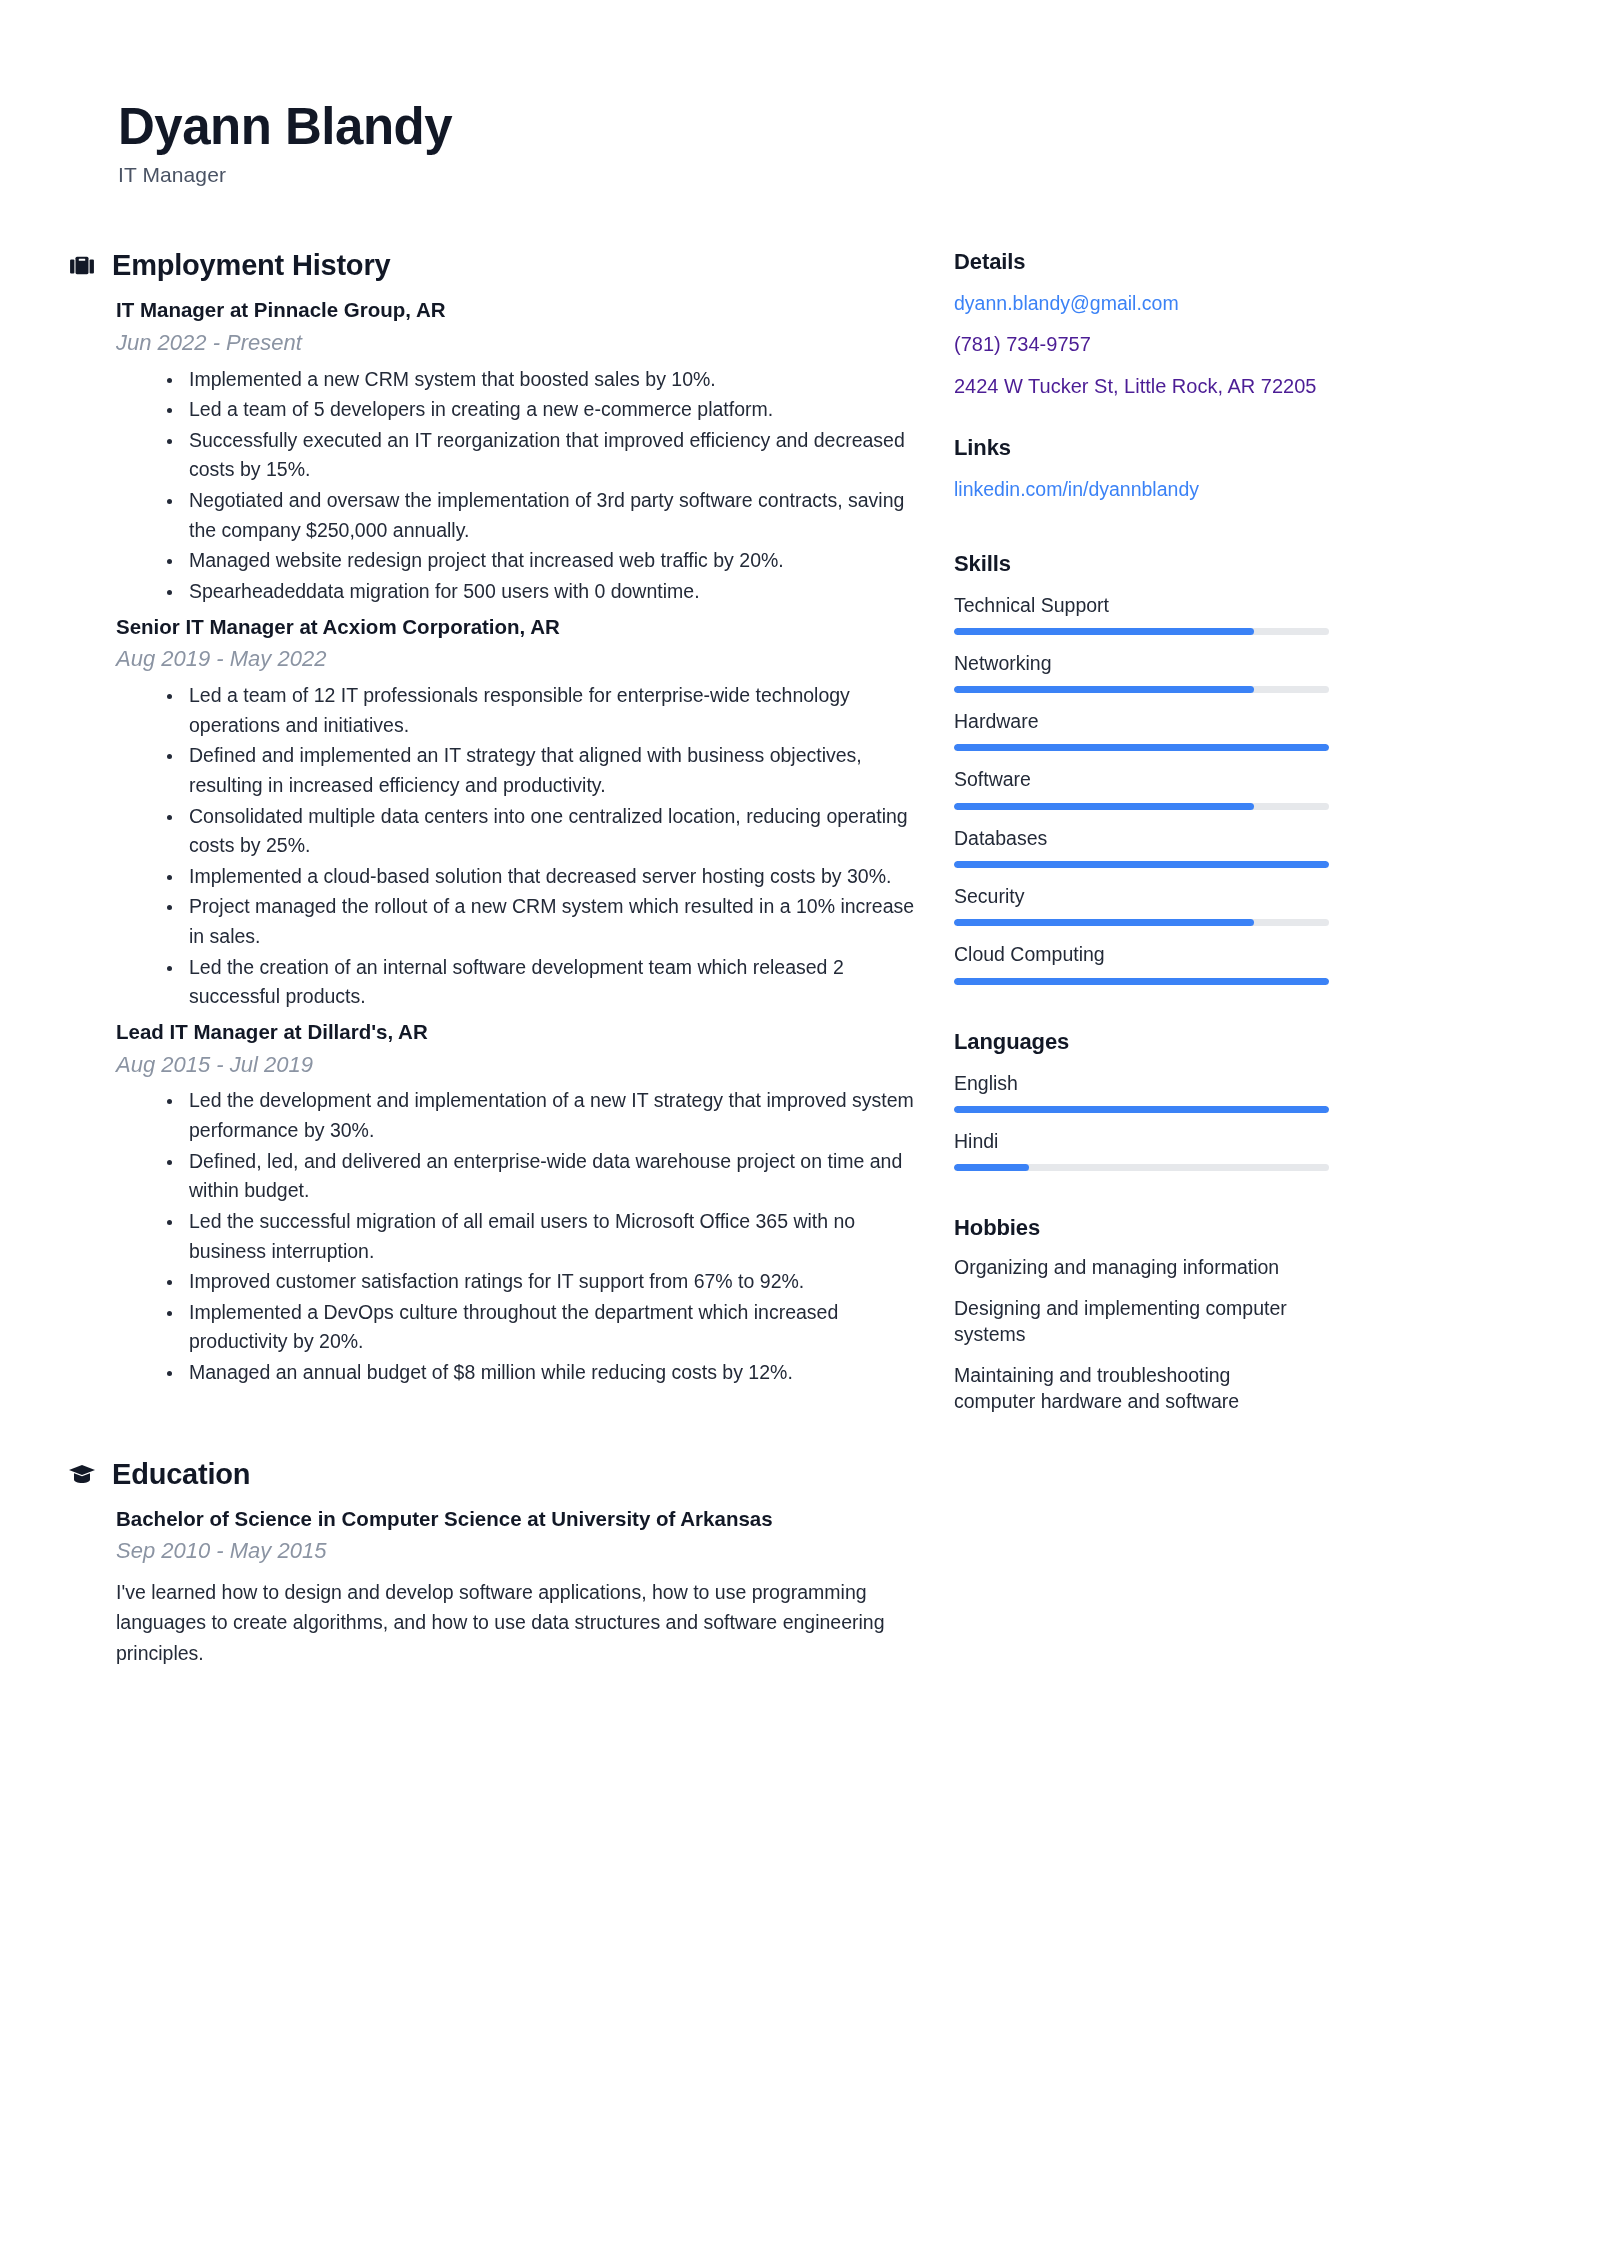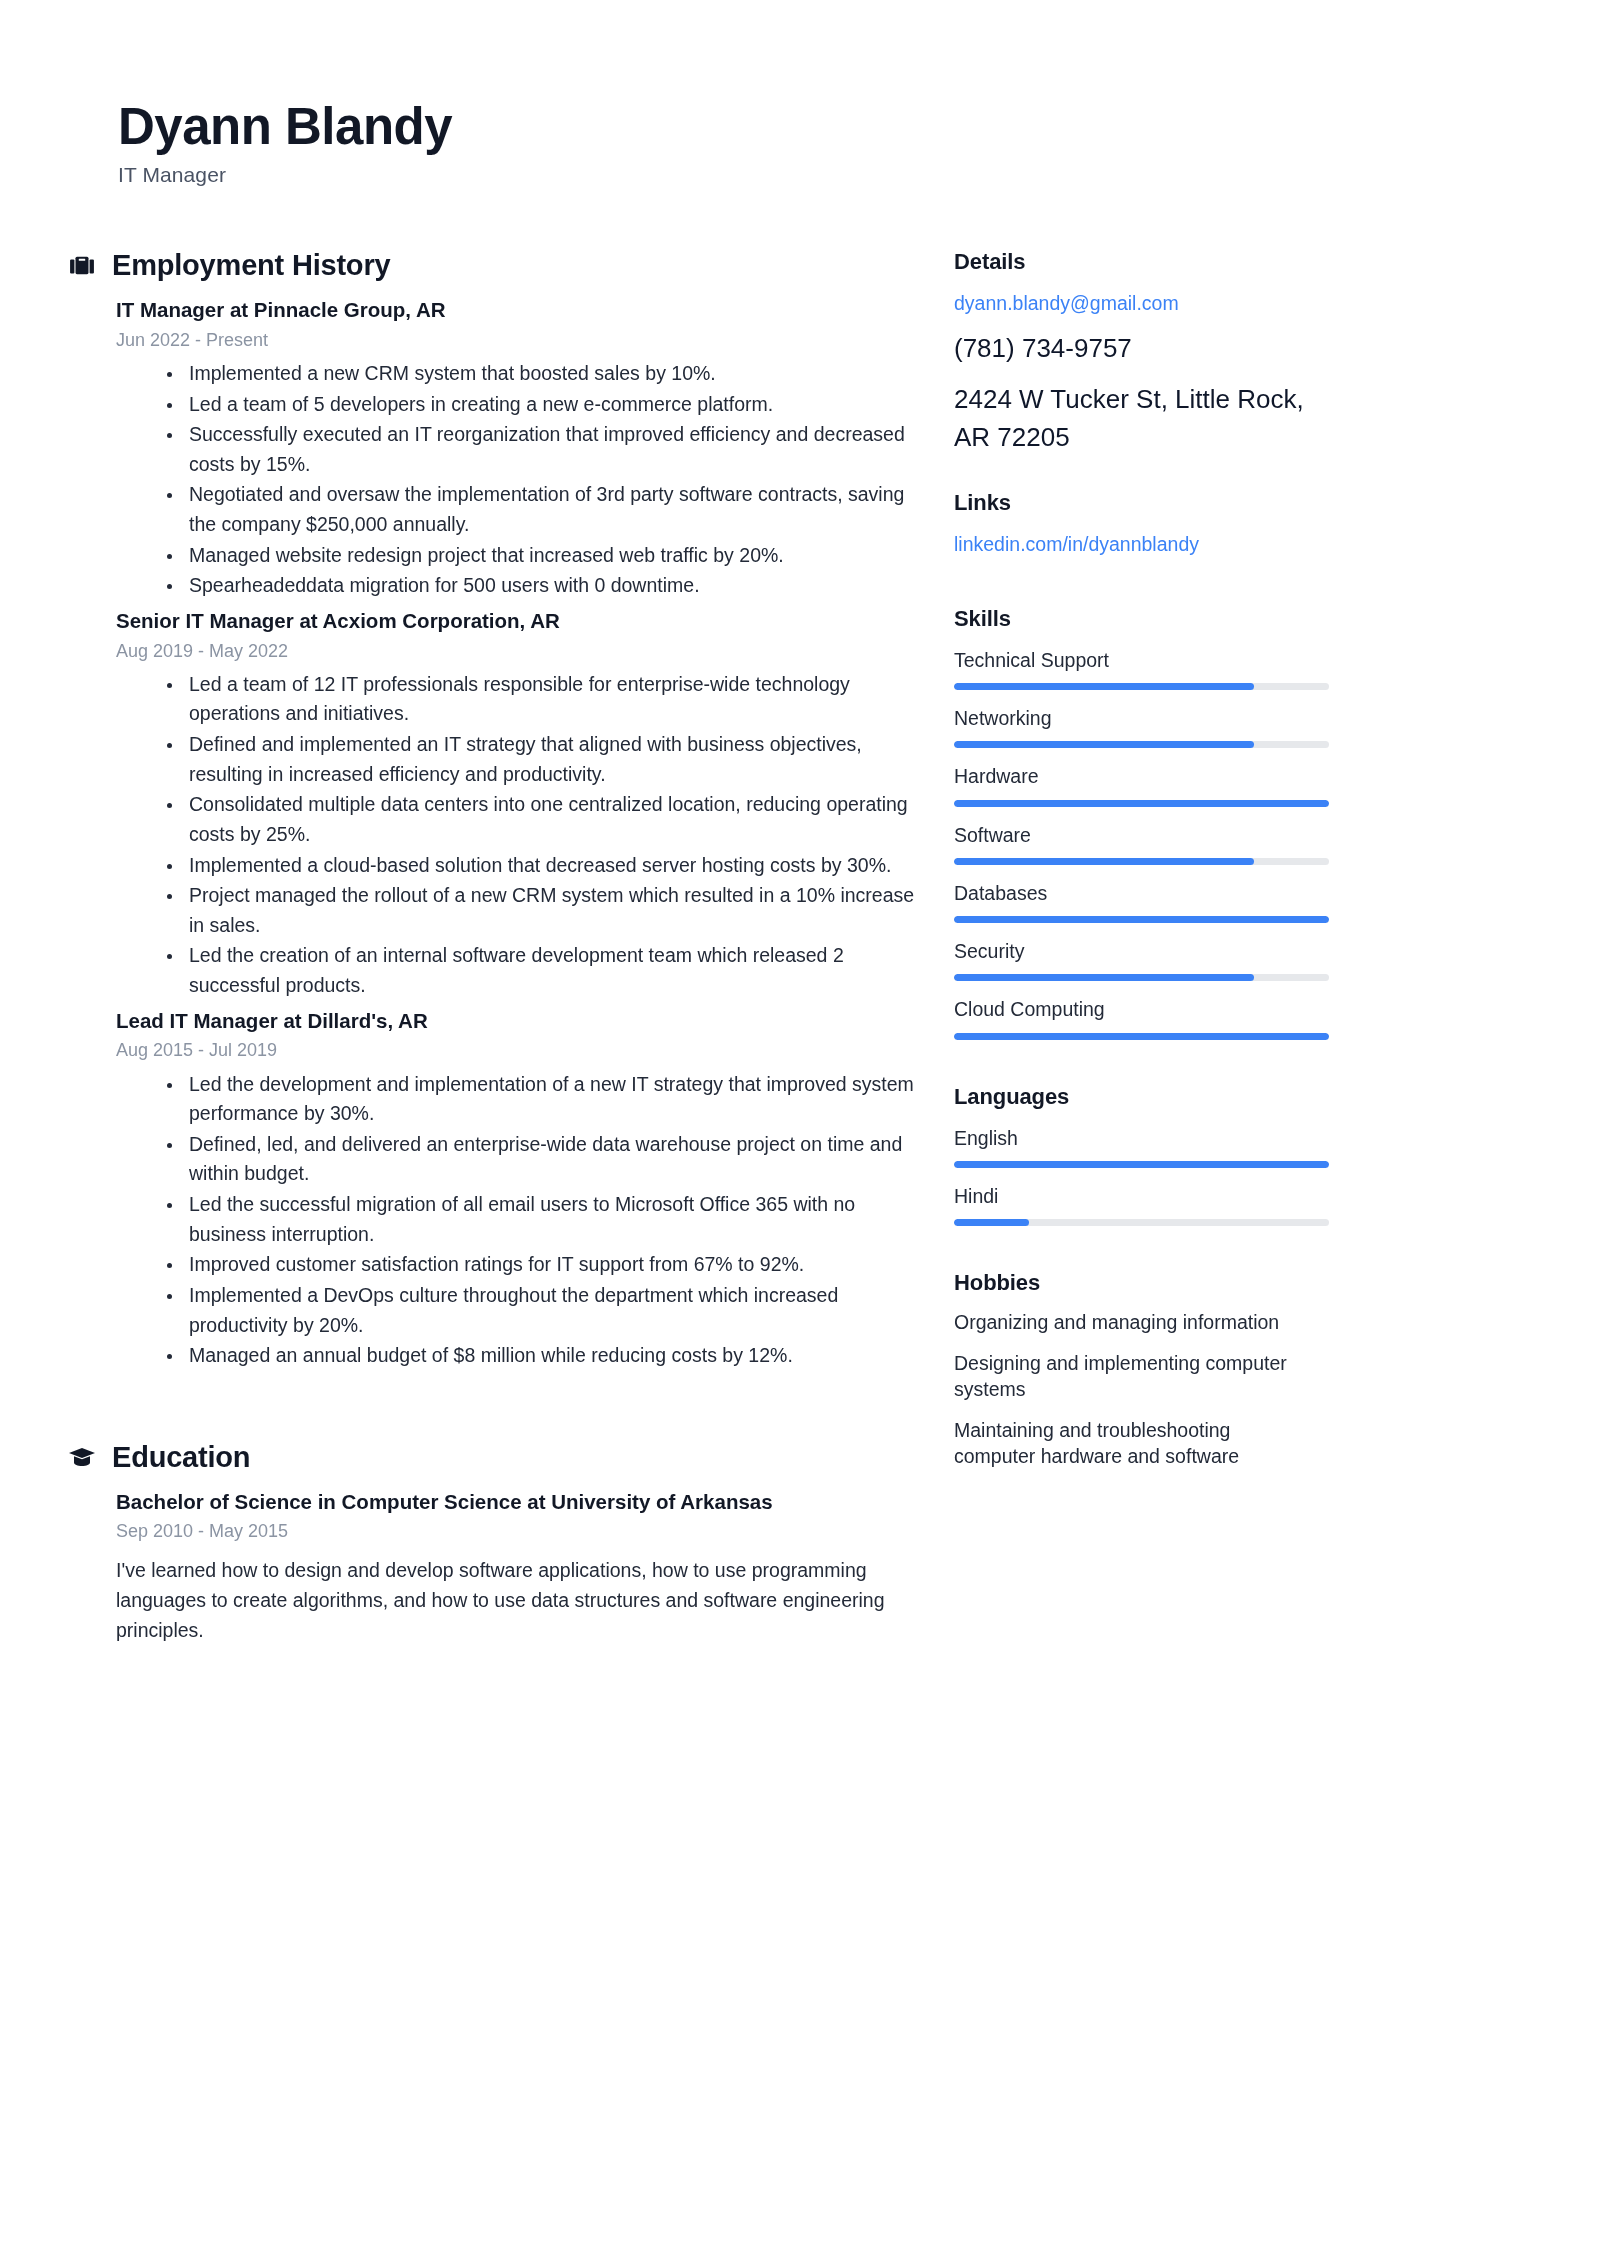--- a/index.html
+++ b/index.html
@@ -84,25 +84,26 @@
   
   .entry { margin-bottom: 6px; }
   .entry-title {
     font-size: 20.5px;
     font-weight: bold;
     color: #121826;
     margin-left: 48px;
     line-height: 1.35;
   }
   .entry-date {
-    font-size: 18px;
+    font-size: 22px;
     color: #8b94a3;
     margin-left: 48px;
     margin-top: 4px;
     line-height: 1.4;
+    font-style: italic;
   }
   .entry-desc {
     font-size: 19.5px;
     color: #232a38;
     margin-left: 48px;
     margin-top: 10px;
     line-height: 1.55;
     max-width: 830px;
   }
   ul.bullets {
@@ -135,22 +136,22 @@
   
   .side-block { margin-bottom: 34px; }
   .side-head {
     font-size: 22px;
     font-weight: bold;
     color: #121826;
     margin-bottom: 14px;
     letter-spacing: -0.1px;
   }
   .side-text {
-    font-size: 26px;
-    color: #0f172a;
+    font-size: 20px;
+    color: #4c1d95;
     line-height: 1.45;
     margin-bottom: 13px;
     max-width: 390px;
   }
   .side-link {
     font-size: 19.5px;
     color: #3b82f6;
     line-height: 1.45;
     margin-bottom: 13px;
     display: inline-block;

